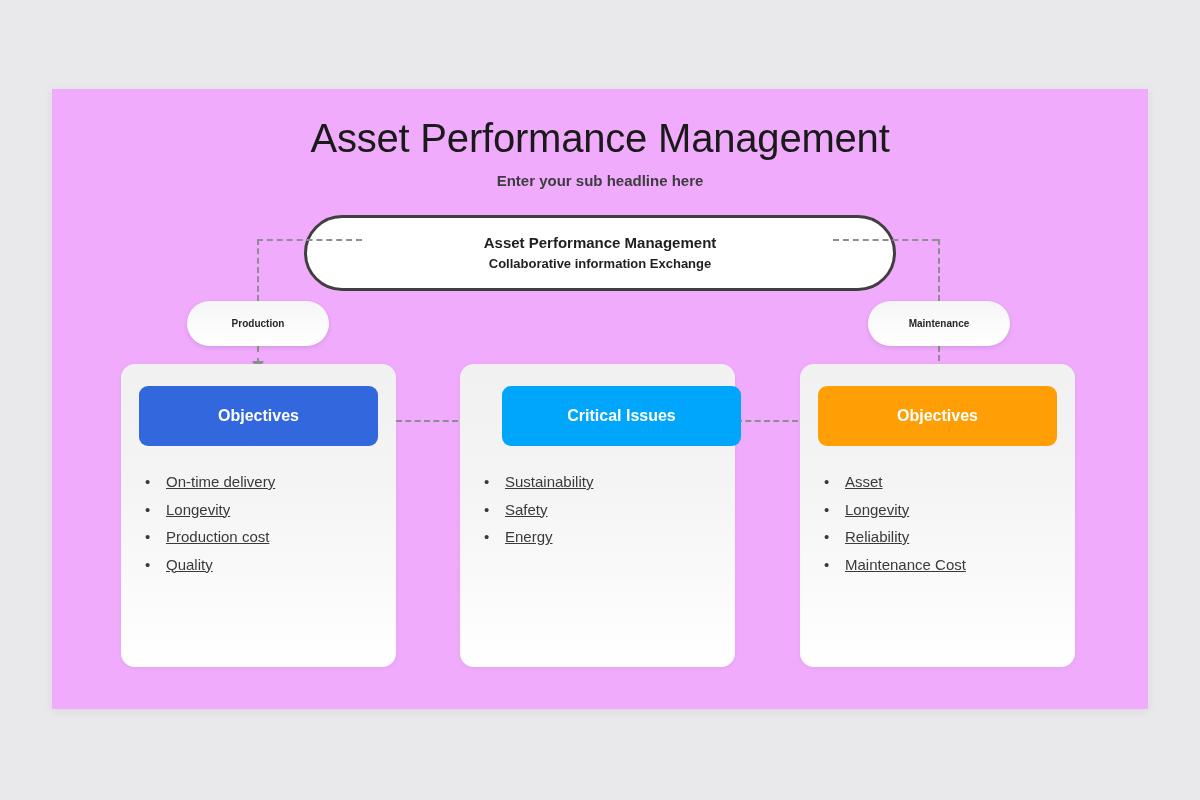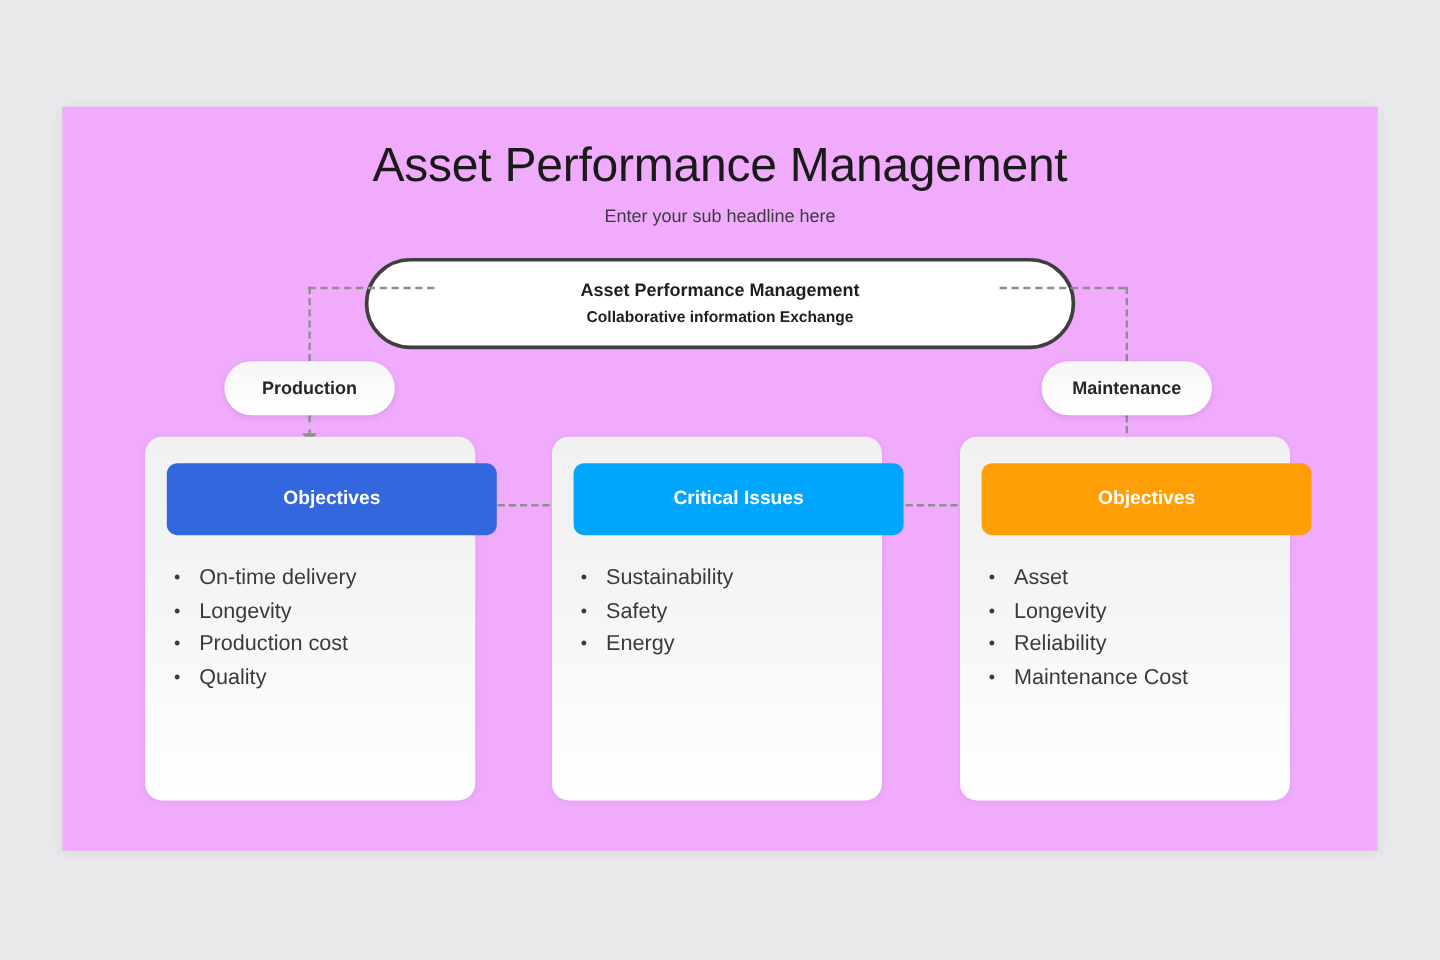--- a/index.html
+++ b/index.html
@@ -37,21 +37,21 @@
     letter-spacing: -0.2px;
     white-space: nowrap;
   }
   #subtitle {
     position: absolute;
     left: 0;
     top: 83px;
     width: 1096px;
     text-align: center;
     font-size: 15px;
-    font-weight: 400;
+    font-weight: 700;
     color: #3c3c3e;
   }
 
   
   #master-capsule {
     position: absolute;
     left: 252px;
     top: 126px;
     width: 592px;
     height: 76px;
@@ -81,21 +81,21 @@
   
   .branch-pill {
     position: absolute;
     height: 45px;
     border-radius: 23px;
     background: linear-gradient(180deg, #f5f5f6 0%, #fbfbfb 55%, #ffffff 100%);
     box-shadow: 0 2px 5px rgba(0,0,0,0.09), 0 0 0 1px rgba(0,0,0,0.018);
     display: flex;
     align-items: center;
     justify-content: center;
-    font-size: 15px;
+    font-size: 10px;
     font-weight: bold;
     color: #262628;
     z-index: 3;
     text-align: center;
   }
   #pill-production {
     left: 135px;
     top: 212px;
     width: 142px;
   }
@@ -154,21 +154,21 @@
     z-index: 2;
   }
   #card-production  { left: 69px; }
   #card-critical    { left: 408px; }
   #card-maintenance { left: 748px; }
 
   .card-header {
     position: absolute;
     left: 18px;
     top: 22px;
-    width: 275px;
+    width: 239px;
     height: 60px;
     border-radius: 9px;
     display: flex;
     align-items: center;
     justify-content: center;
     font-size: 16px;
     font-weight: bold;
     color: #ffffff;
   }
 
@@ -177,23 +177,24 @@
     left: 18px;
     top: 104px;
     width: 245px;
     margin: 0;
     padding: 0;
     list-style: none;
   }
   .card-list li {
     position: relative;
     padding-left: 27px;
-    font-size: 18px;
+    font-size: 15px;
     color: #3a3a3c;
     line-height: 27.5px;
+    text-decoration: underline;
   }
   .card-list li::before {
     content: "•";
     position: absolute;
     left: 6px;
     top: 0;
     color: #3a3a3c;
     font-size: 15px;
   }
 </style>
@@ -229,21 +230,21 @@
     <div class="card-header" style="background: rgb(51, 103, 221);">Objectives</div>
     <ul class="card-list">
       <li>On-time delivery</li>
       <li>Longevity</li>
       <li>Production cost</li>
       <li>Quality</li>
     </ul>
   </div>
 
   <div class="card" id="card-critical">
-    <div class="card-header" style="background: rgb(0, 166, 251);">Critical Issues</div>
+    <div class="card-header" style="background: rgb(0, 166, 251); margin-left: 24px;">Critical Issues</div>
     <ul class="card-list">
       <li>Sustainability</li>
       <li>Safety</li>
       <li>Energy</li>
     </ul>
   </div>
 
   <div class="card" id="card-maintenance">
     <div class="card-header" style="background: rgb(255, 159, 5);">Objectives</div>
     <ul class="card-list">

